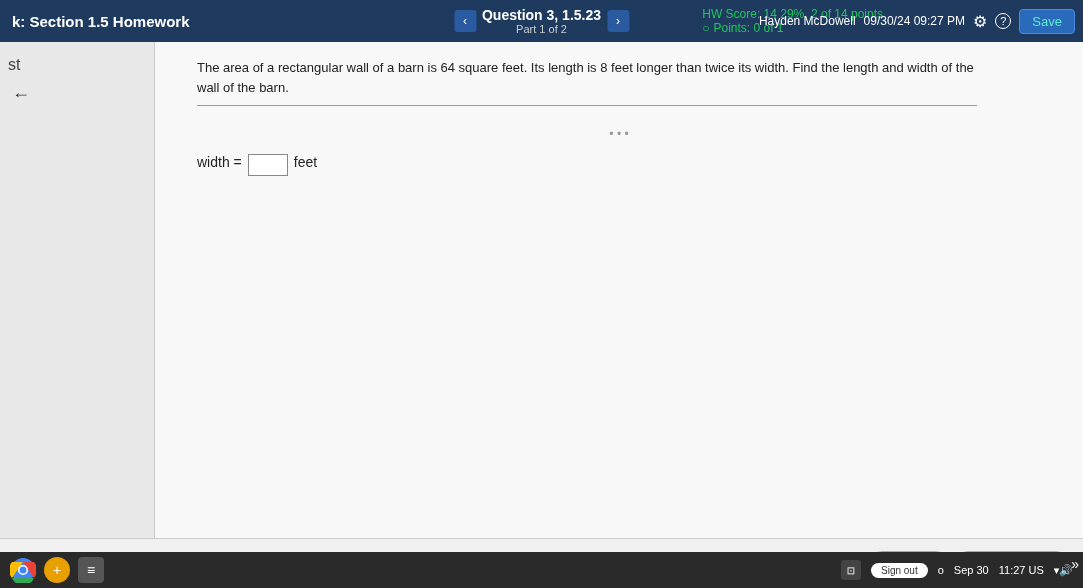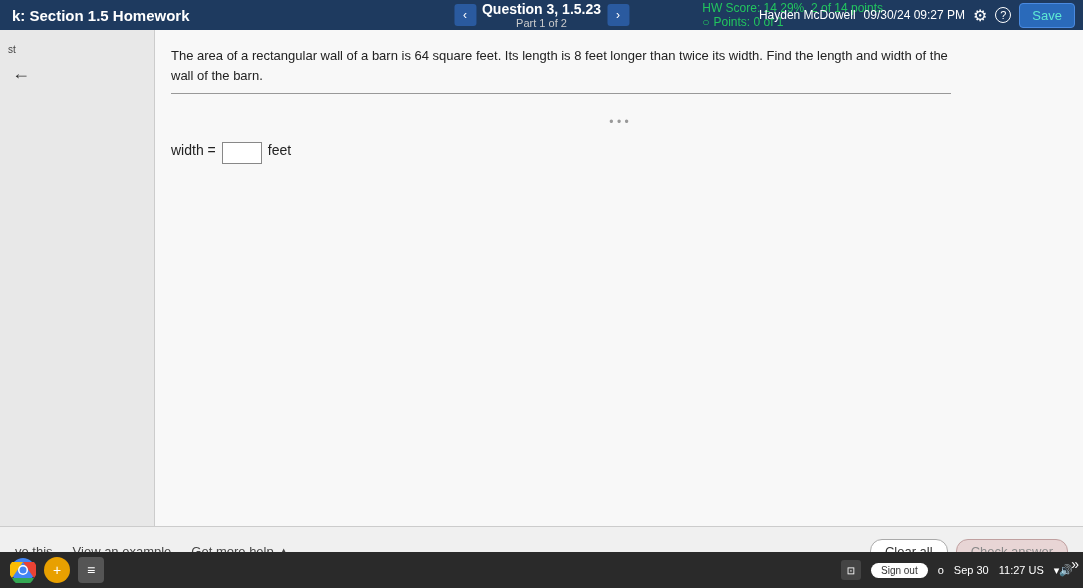--- a/index.html
+++ b/index.html
@@ -8,21 +8,21 @@
       height: 588px;
       background: #1a1a1a;
       font-family: Arial, sans-serif;
       overflow: hidden;
       position: relative;
     }
 
     
     .top-bar {
       background: #1e3a5f;
-      height: 30px;
+      height: 42px;
       display: flex;
       align-items: center;
       padding: 0 12px;
       position: relative;
     }
     .top-bar-title {
       color: white;
       font-size: 15px;
       font-weight: bold;
     }
@@ -111,36 +111,36 @@
       width: 155px;
       background: #e8e8e8;
       border-right: 1px solid #ccc;
       padding-top: 10px;
       display: flex;
       flex-direction: column;
       align-items: flex-start;
       padding-left: 8px;
     }
     .sidebar-text {
-      font-size: 10px;
+      font-size: 16px;
       color: #444;
       padding: 4px 0;
     }
     .sidebar-arrow {
       font-size: 18px;
       color: #333;
       cursor: pointer;
       padding: 4px;
     }
 
     
     .content-area {
       flex: 1;
       background: #f8f8f8;
-      padding: 16px 16px;
+      padding: 16px 42px;
       position: relative;
     }
     .question-text {
       font-size: 13px;
       color: #222;
       line-height: 1.5;
       max-width: 780px;
       border-bottom: 1px solid #999;
       padding-bottom: 8px;
       margin-bottom: 18px;

